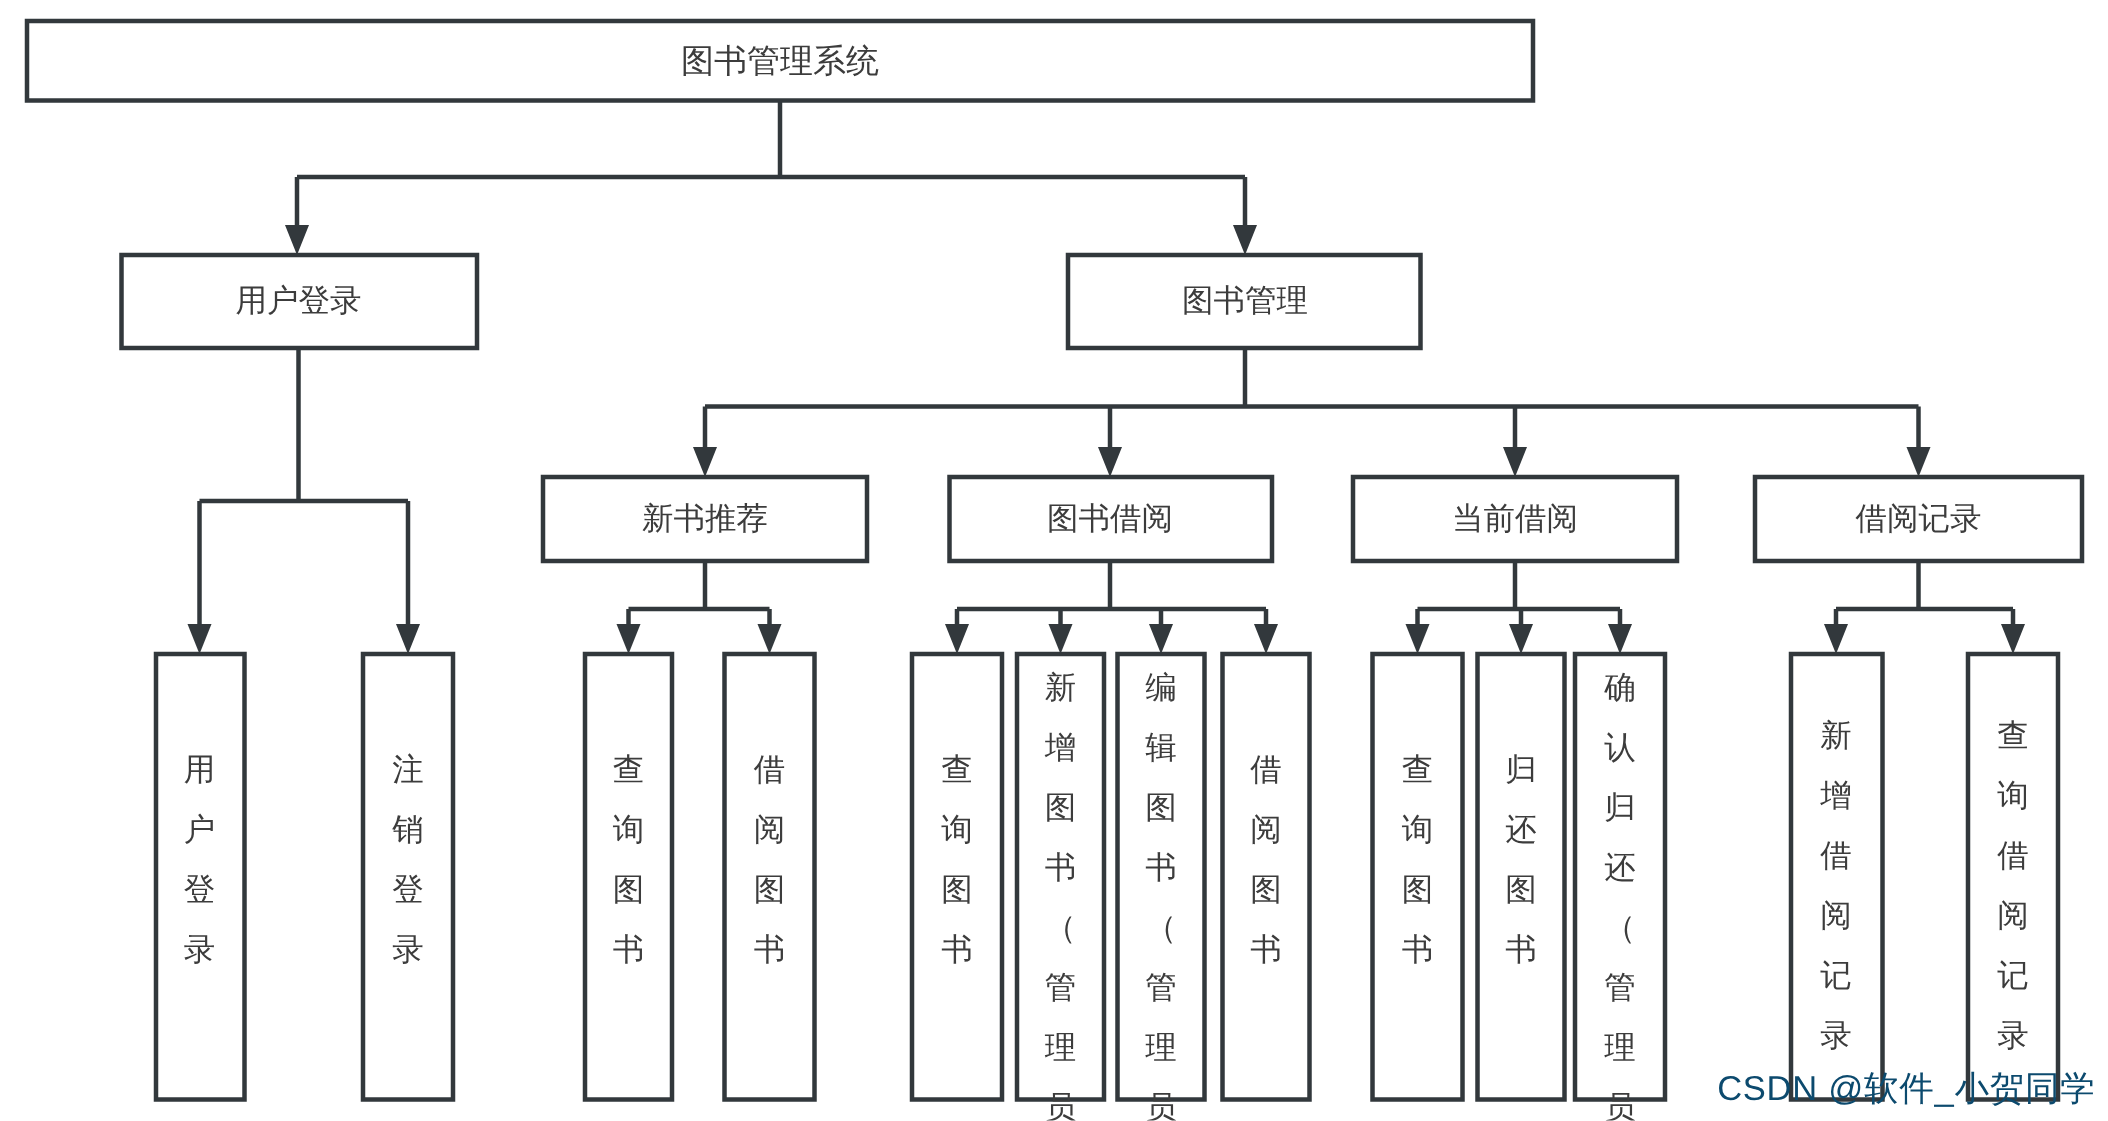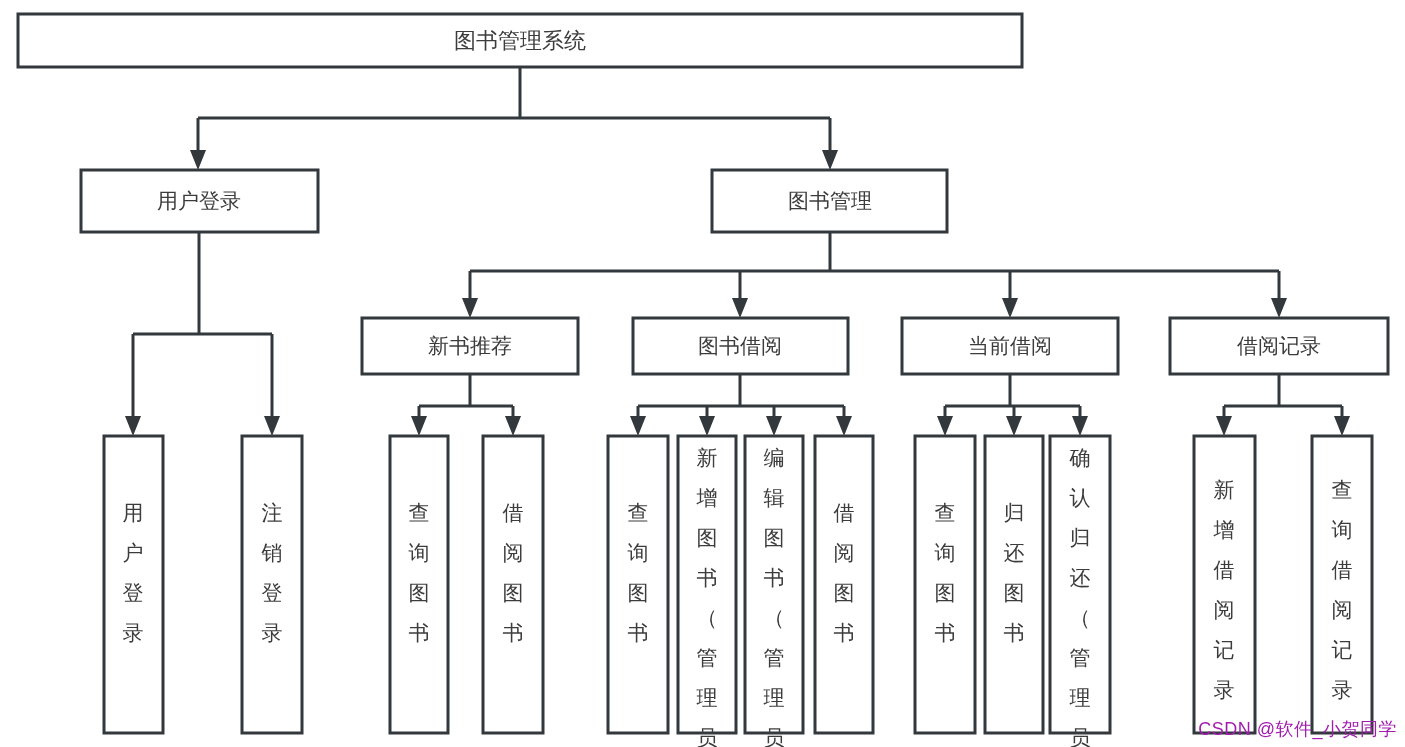--- a/index.html
+++ b/index.html
@@ -47,22 +47,22 @@
   }
   .arrow-head {
     fill: #32383c;
     stroke: none;
   }
   .watermark {
     position: absolute;
     right: 8px;
     bottom: 6px;
     font-family: "Liberation Sans", "DejaVu Sans", sans-serif;
-    font-size: 18px;
-    color: #a21caf;
+    font-size: 23px;
+    color: #0c4a6e;
     letter-spacing: 0.5px;
     white-space: nowrap;
     user-select: none;
   }
 </style>
 </head>
 <body>
 
 <svg id="diagram" viewBox="0 0 1405 747" xmlns="http://www.w3.org/2000/svg">
 

